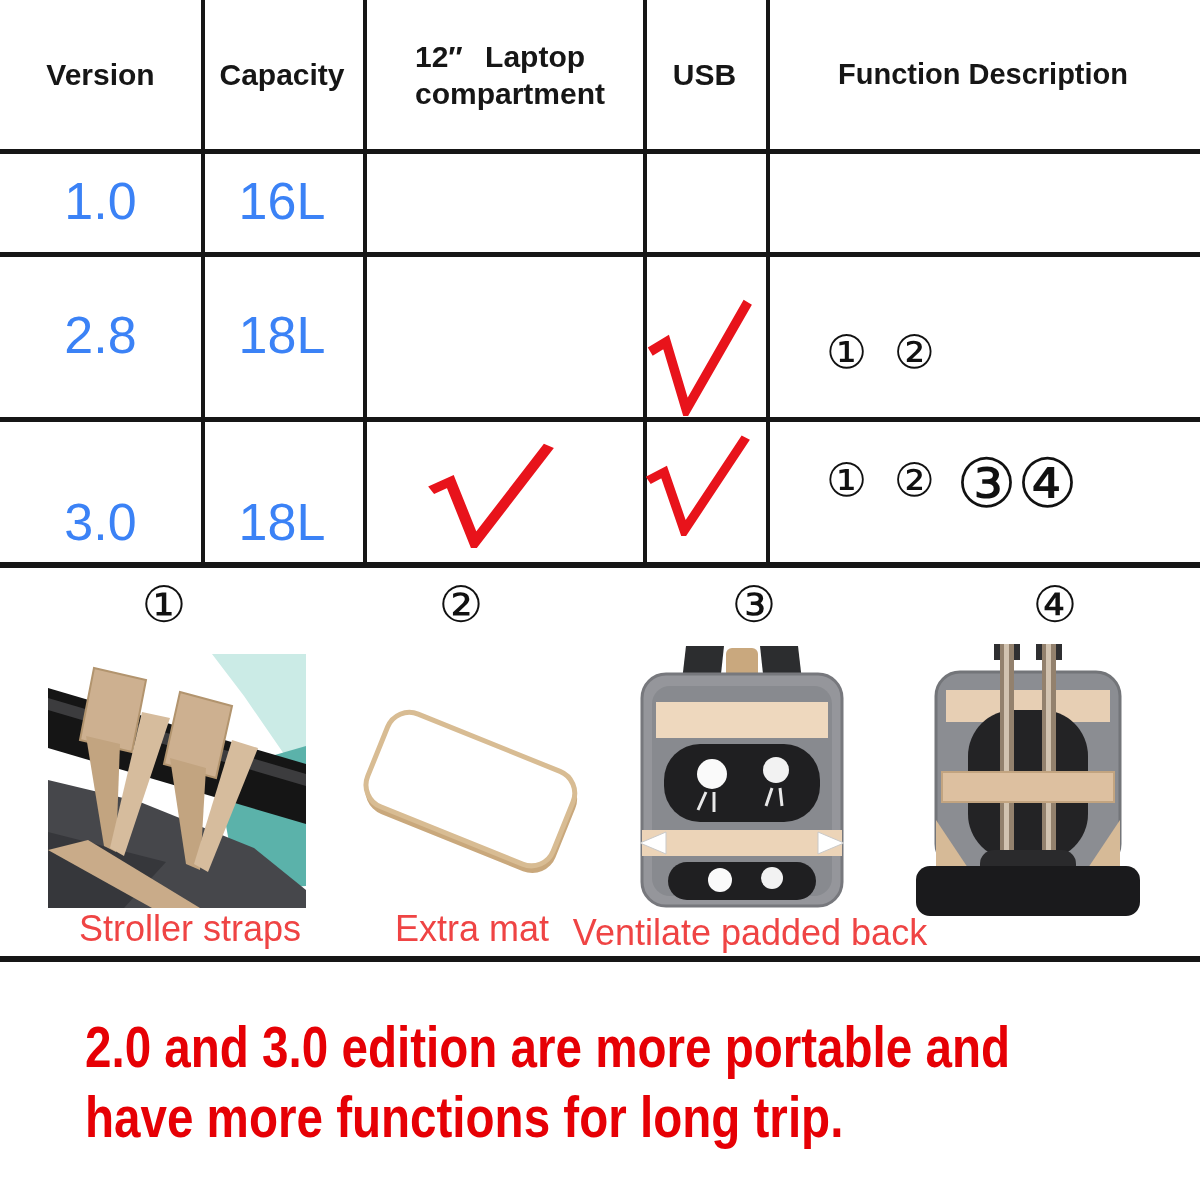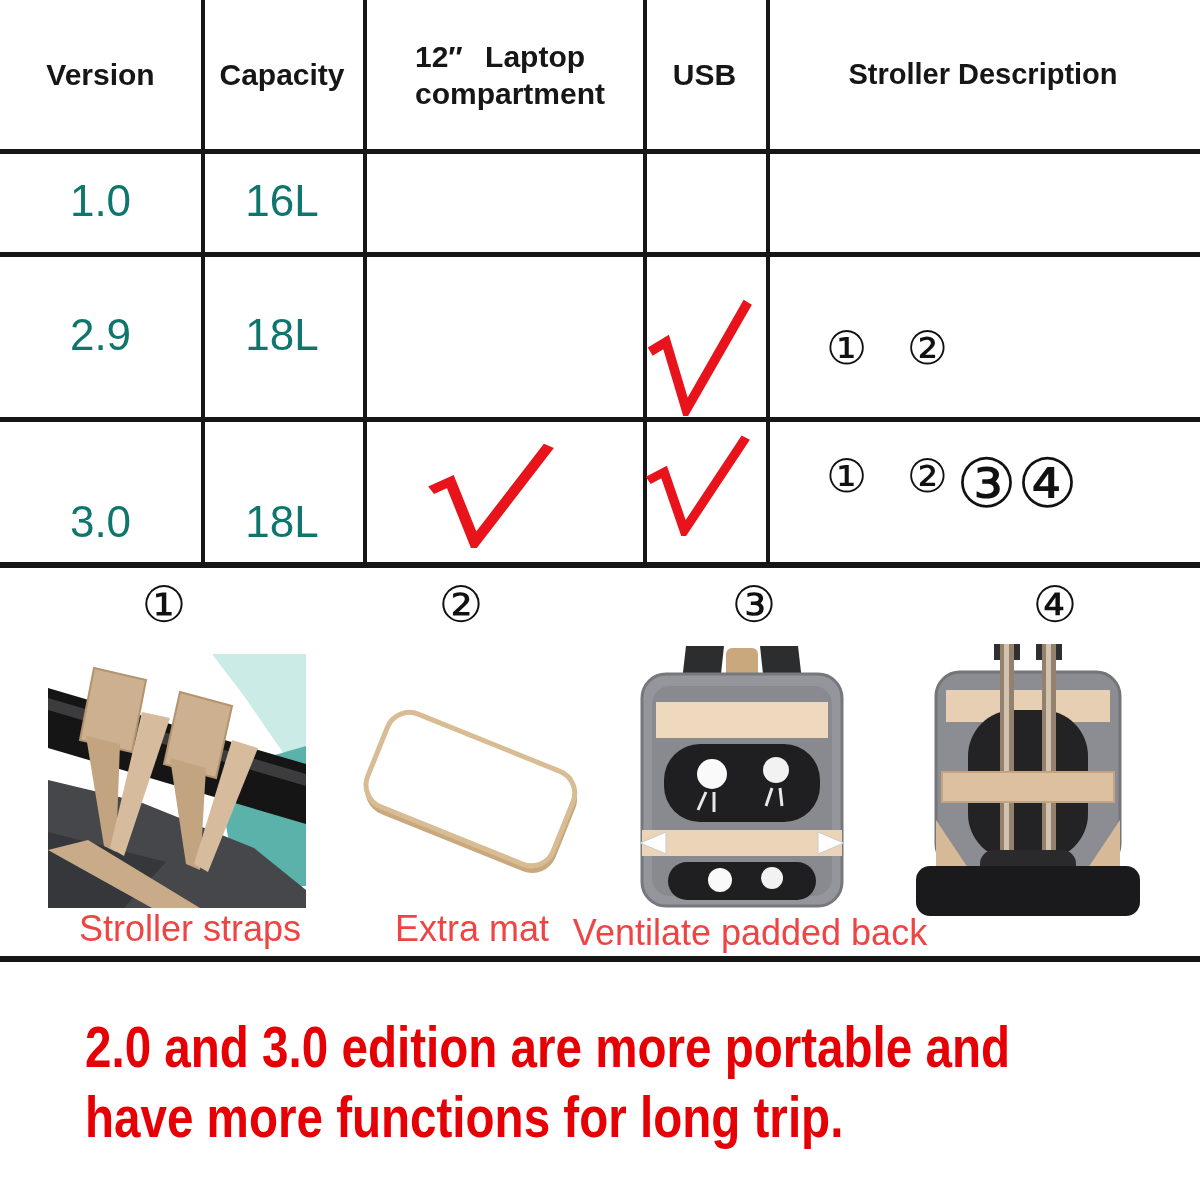--- a/index.html
+++ b/index.html
@@ -16,30 +16,30 @@
   .th.h0{left:0;width:201px;}
   .th.h1{left:201px;width:162px;}
   .th.h2{left:363px;width:280px;justify-content:flex-start;text-align:left;padding-left:52px;
          box-sizing:border-box;word-spacing:14px;align-items:center;}
   .th.h2 .wrapbox{width:212px;}
   .th.h3{left:643px;width:123px;}
   .th.h4{left:766px;width:434px;font-size:29px;}
 
   
   .cell{position:absolute;display:flex;align-items:center;justify-content:center;
-        font-size:44px;color:#0f766e;}
+        font-size:52px;color:#3b82f6;}
   .colv{left:0;width:201px;}
   .colc{left:201px;width:162px;}
   .r0{top:149px;height:103px;}
   .r1{top:252px;height:165px;}
   .r2{top:417px;height:145px;margin-top:32px;}
 
   .check{position:absolute;}
   .fn{position:absolute;font-family:"DejaVu Sans","DejaVu Serif",sans-serif;color:#111;}
-  .fn.small{font-size:46px;line-height:60px;letter-spacing:6px;font-family:Liberation Mono, monospace;}
+  .fn.small{font-size:46px;line-height:60px;letter-spacing:6px;}
   .fn.large{font-size:68px;line-height:80px;letter-spacing:0;}
 
   
   .feat-num{position:absolute;top:577px;transform:translateX(-50%);
             font-family:"DejaVu Sans","DejaVu Serif",sans-serif;font-size:50px;line-height:56px;color:#111;}
   .caption{position:absolute;top:908px;transform:translateX(-50%);font-size:36px;color:#ef4444;white-space:nowrap;}
   .photo{position:absolute;}
   .photo svg{display:block;width:100%;height:100%;}
   .mat{position:absolute;left:395px;top:702px;width:195px;height:95px;background:#ffffff;
        border:5px solid #d8bc93;border-radius:26px;transform:rotate(22deg);transform-origin:top left;
@@ -65,26 +65,26 @@
   <div class="vline" style="left:363px"></div>
   <div class="vline" style="left:643px"></div>
   <div class="vline" style="left:766px"></div>
 
   <div class="th h0">Version</div>
   <div class="th h1">Capacity</div>
   <div class="th h2">
     <div class="wrapbox">12″ Laptop compartment</div>
   </div>
   <div class="th h3">USB</div>
-  <div class="th h4">Stroller Description</div>
+  <div class="th h4">Function Description</div>
 
   <div class="cell colv r0">1.0</div>
   <div class="cell colc r0">16L</div>
 
-  <div class="cell colv r1">2.9</div>
+  <div class="cell colv r1">2.8</div>
   <div class="cell colc r1">18L</div>
 
   <svg class="check" style="left:646px;top:298px;width:106px;height:118px" viewBox="0 0 100 110" preserveAspectRatio="none">
     <polyline points="4,50 19,41 38,104 96,4" fill="none" stroke-width="9" stroke="#e8131b"></polyline>
   </svg>
   <div class="fn small" style="left:826px;top:322px">① ②</div>
 
   <div class="cell colv r2">3.0</div>
   <div class="cell colc r2">18L</div>
   <svg class="check" style="left:426px;top:442px;width:128px;height:106px" viewBox="0 0 100 110" preserveAspectRatio="none">

